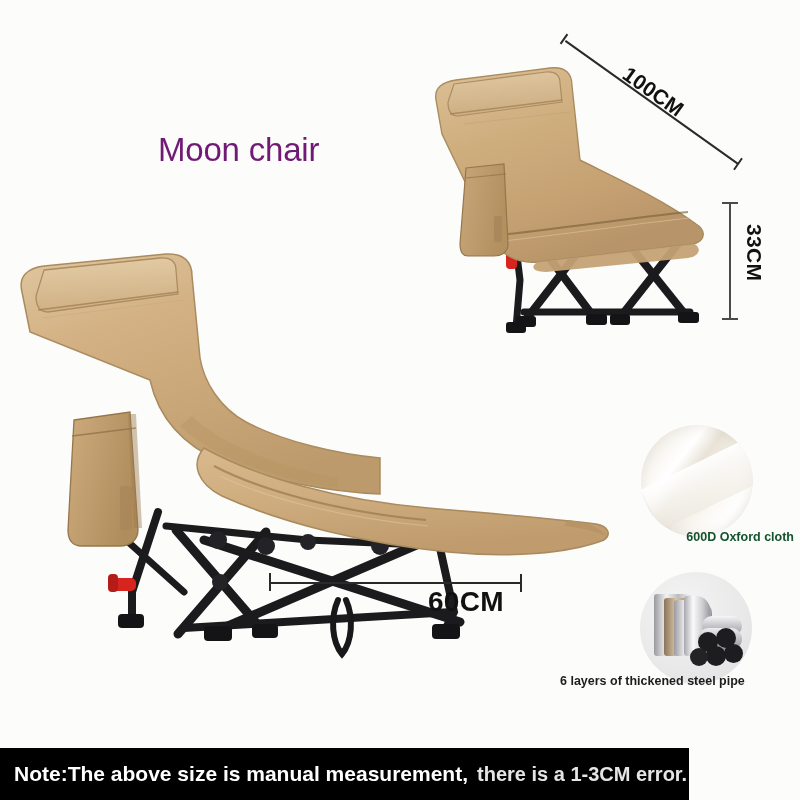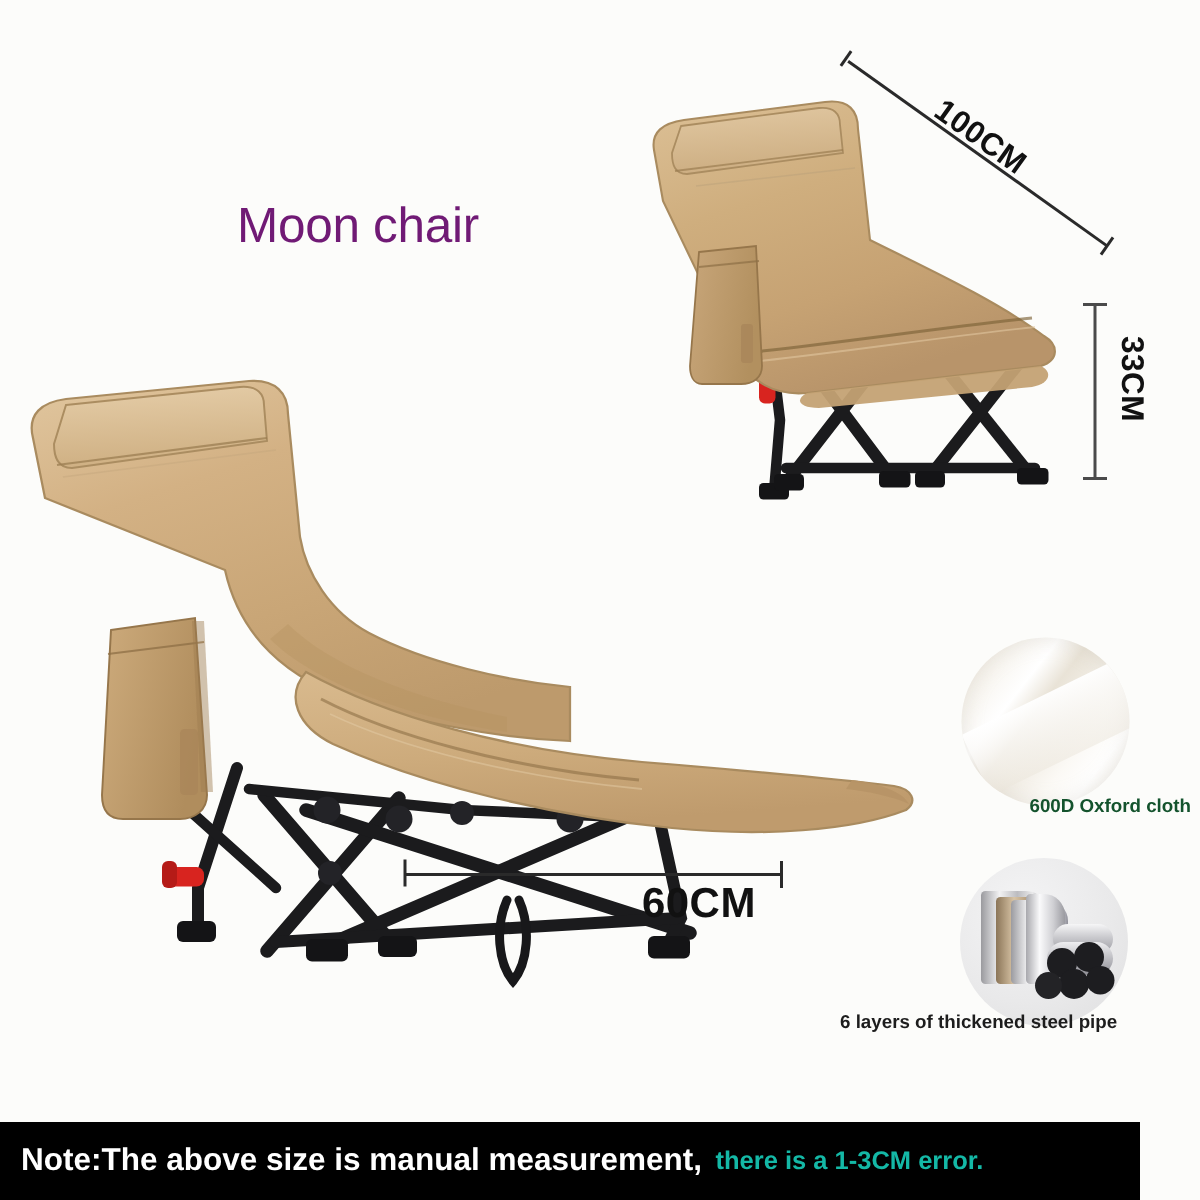--- a/index.html
+++ b/index.html
@@ -80,26 +80,26 @@
   }
   .steel-sheet{position:absolute;border-radius:3px 14px 14px 3px;}
   .steel-tube{position:absolute;border-radius:50%;}
   #swatch-steel-caption{
     left:560px;top:674px;width:240px;text-align:left;
     font-size:12.5px;font-weight:bold;color:#1d1d1d;white-space:nowrap;
   }
 
   
   #note-bar{
-    left:0;bottom:0;width:760px;height:52px;background:#000;
+    left:0;bottom:0;width:689px;height:52px;background:#000;
     display:flex;align-items:center;
   }
   #note-prefix{color:#fff;font-size:21px;font-weight:bold;margin-left:14px;white-space:nowrap;}
   #note-main{color:#fff;font-size:21px;font-weight:bold;margin-left:0;white-space:nowrap;}
-  #note-tail{color:#14b8a6;font-size:17px;font-weight:bold;margin-left:9px;white-space:nowrap;}
+  #note-tail{color:#e5e5e5;font-size:20px;font-weight:bold;margin-left:9px;white-space:nowrap;}
 </style>
 </head>
 <body>
 
 <div id="stage">
 
   <div class="abs" style="left:420px;top:28px;width:300px;height:310px;">
     <svg viewBox="0 0 300 310" width="300" height="310">
       <defs>
         <linearGradient id="mcFab" x1="0" y1="0" x2="0.45" y2="1">

